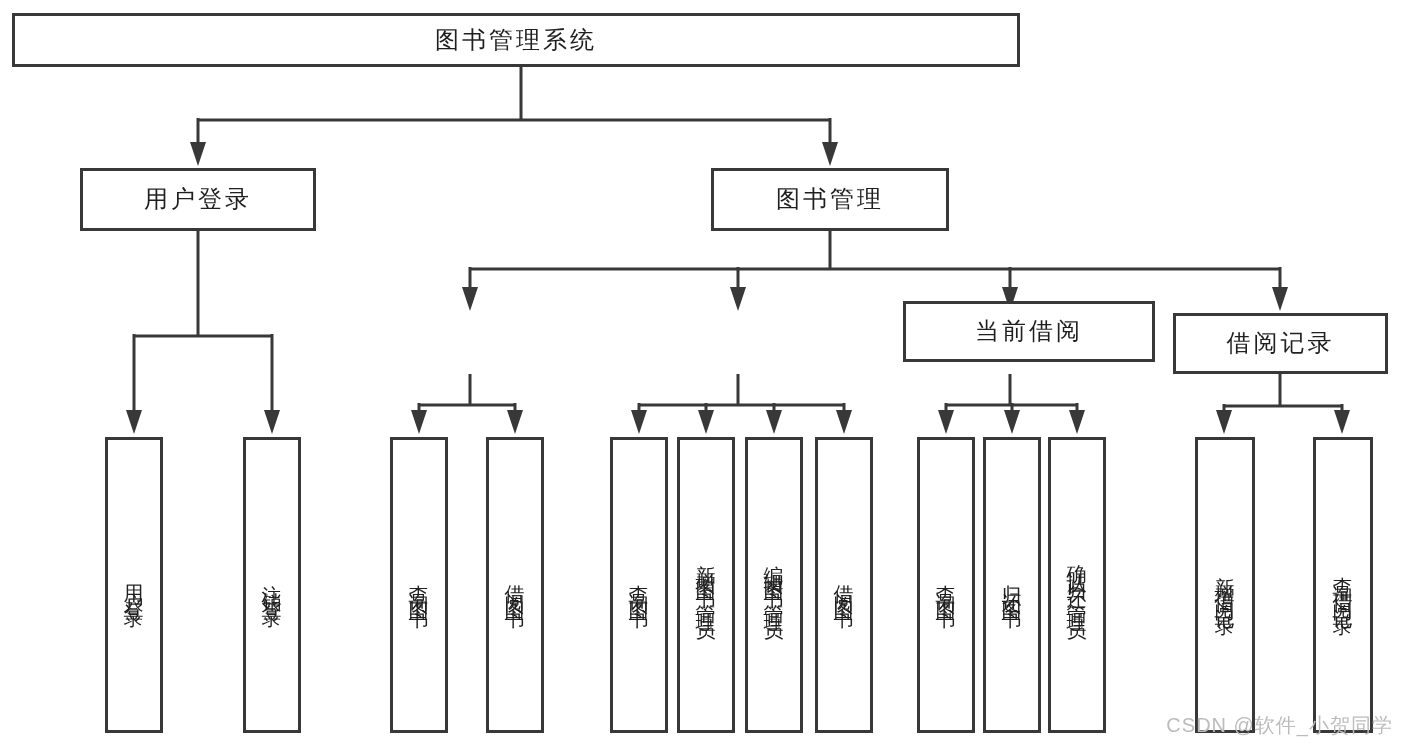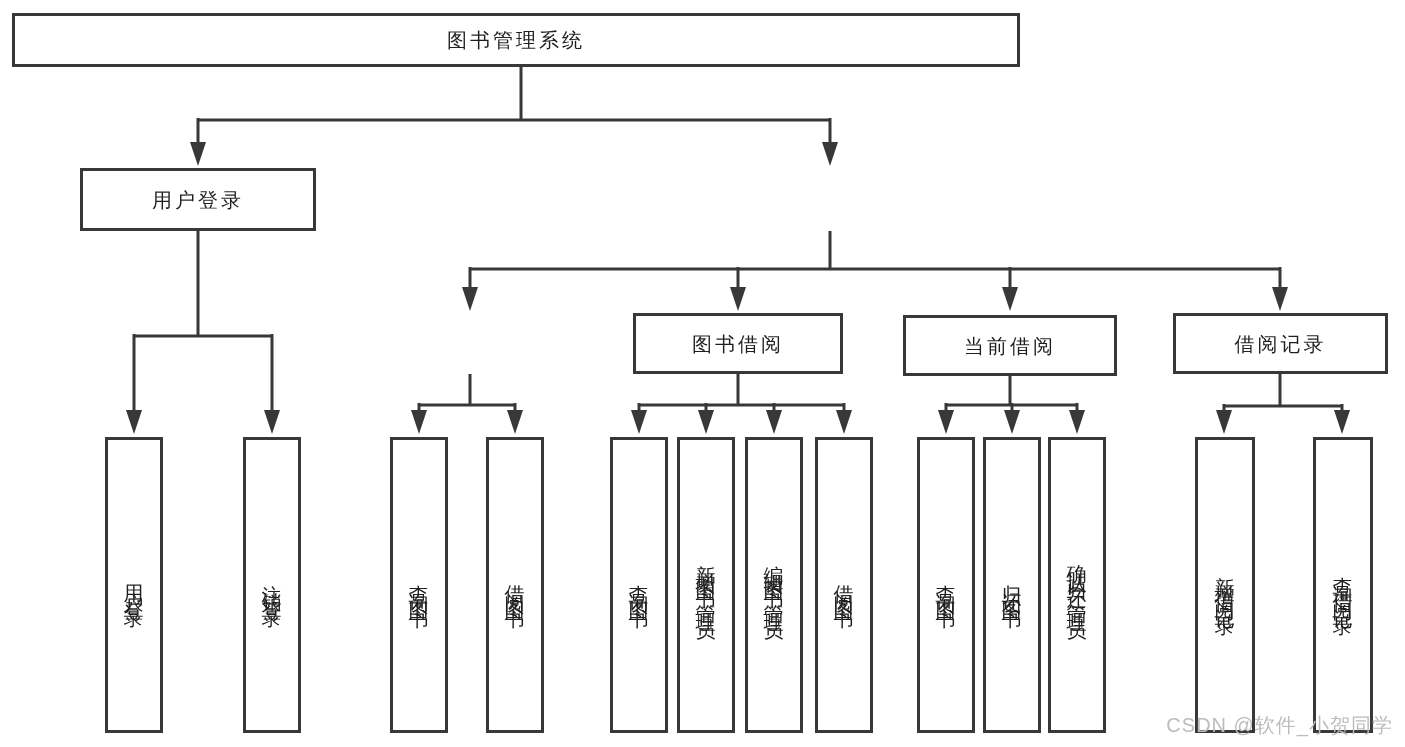--- a/index.html
+++ b/index.html
@@ -20,21 +20,21 @@
   .connector-layer path { stroke: #383838; stroke-width: 3; fill: none; }
   .connector-layer polygon { fill: #383838; stroke: none; }
   .box {
     position: absolute;
     box-sizing: border-box;
     border: 3px solid #383838;
     background: #ffffff;
     display: flex;
     align-items: center;
     justify-content: center;
-    font-size: 20px;
+    font-size: 24px;
     letter-spacing: 3px;
     line-height: 1.2;
     color: #1f1f1f;
     white-space: nowrap;
   }
   .leaf {
     writing-mode: vertical-rl;
     font-size: 20px;
     letter-spacing: 8px;
     line-height: 1;
@@ -84,23 +84,23 @@
       <polygon points="1004,410 1020,410 1012,434"></polygon>
       <polygon points="1069,410 1085,410 1077,434"></polygon>
       <polygon points="1216,410 1232,410 1224,434"></polygon>
       <polygon points="1334,410 1350,410 1342,434"></polygon>
     </g>
   </svg>
 
   <div class="box" style="left:12px; top:13px; width:1008px; height:54px;">图书管理系统</div>
 
   <div class="box" style="left:80px; top:168px; width:236px; height:63px;">用户登录</div>
+  <div class="box" style="left:711px; top:168px; width:238px; height:63px;">图书管理</div>
 
-  <div class="box" style="left:633px; top:313px; width:210px; height:61px;">图书借阅</div>
-  <div class="box" style="left:903px; top:315px; width:214px; height:61px;font-family:Liberation Serif, serif;">当前借阅</div>
+  <div class="box" style="left:903px; top:301px; width:252px; height:61px;font-family:Liberation Serif, serif;">当前借阅</div>
   <div class="box" style="left:1173px; top:313px; width:215px; height:61px;">借阅记录</div>
 
   <div class="box leaf" style="left:105px; top:437px; width:58px; height:296px;">用户登录</div>
   <div class="box leaf" style="left:243px; top:437px; width:58px; height:296px;">注销登录</div>
 
   <div class="box leaf" style="left:390px; top:437px; width:58px; height:296px;">查询图书</div>
   <div class="box leaf" style="left:486px; top:437px; width:58px; height:296px;">借阅图书</div>
 
   <div class="box leaf" style="left:610px; top:437px; width:58px; height:296px;">查询图书</div>
   <div class="box leaf" style="left:677px; top:437px; width:58px; height:296px;">新增图书（管理员）</div>

